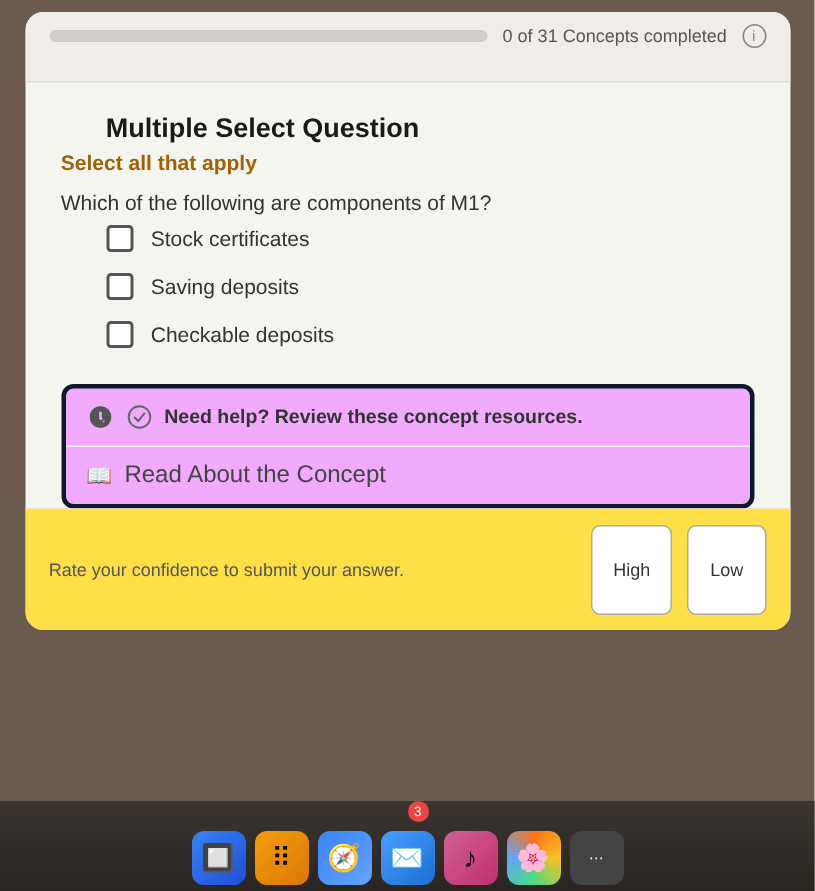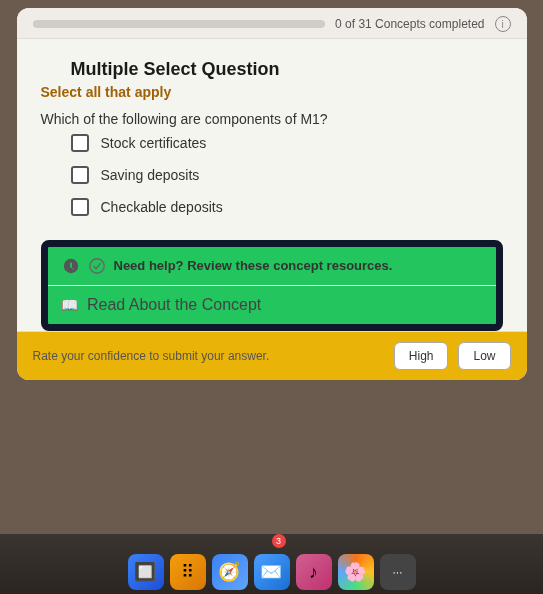--- a/index.html
+++ b/index.html
@@ -21,21 +21,21 @@
       border-radius: 12px;
       margin-top: 8px;
       overflow: hidden;
       display: flex;
       flex-direction: column;
     }
 
     
     .progress-bar-area {
       background: #f0ede8;
-      padding: 8px 16px 6px 16px;
+      padding: 8px 16px 22px 16px;
       display: flex;
       align-items: center;
       gap: 10px;
       border-bottom: 1px solid #e0ddd8;
     }
 
     .progress-track {
       flex: 1;
       height: 8px;
       background: #d0ccc8;
@@ -123,25 +123,25 @@
       flex-shrink: 0;
     }
 
     .option-label {
       font-size: 14px;
       color: #333;
     }
 
     
     .help-section {
-      border: 7px solid #0f172a;
+      border: 3px solid #0f172a;
       border-radius: 8px;
       margin: 0 0 0 0;
       overflow: hidden;
-      background: #22c55e;
+      background: #f0abfc;
     }
 
     .help-header {
       display: flex;
       align-items: center;
       gap: 8px;
       padding: 10px 14px;
       cursor: pointer;
       border-bottom: 1px solid #eee;
     }
@@ -176,31 +176,31 @@
       color: #444;
     }
 
     
     .confidence-row {
       display: flex;
       align-items: center;
       gap: 10px;
       padding: 10px 16px;
       border-top: 1px solid #ddd;
-      background: #eab308;
+      background: #fde047;
     }
 
     .confidence-label {
       font-size: 12px;
       color: #555;
       flex: 1;
     }
 
     .confidence-btn {
-      padding: 6px 14px;
+      padding: 22px 14px;
       border: 1.5px solid #aaa;
       border-radius: 6px;
       background: white;
       font-size: 12px;
       color: #333;
       cursor: pointer;
       font-weight: 500;
     }
 
     

